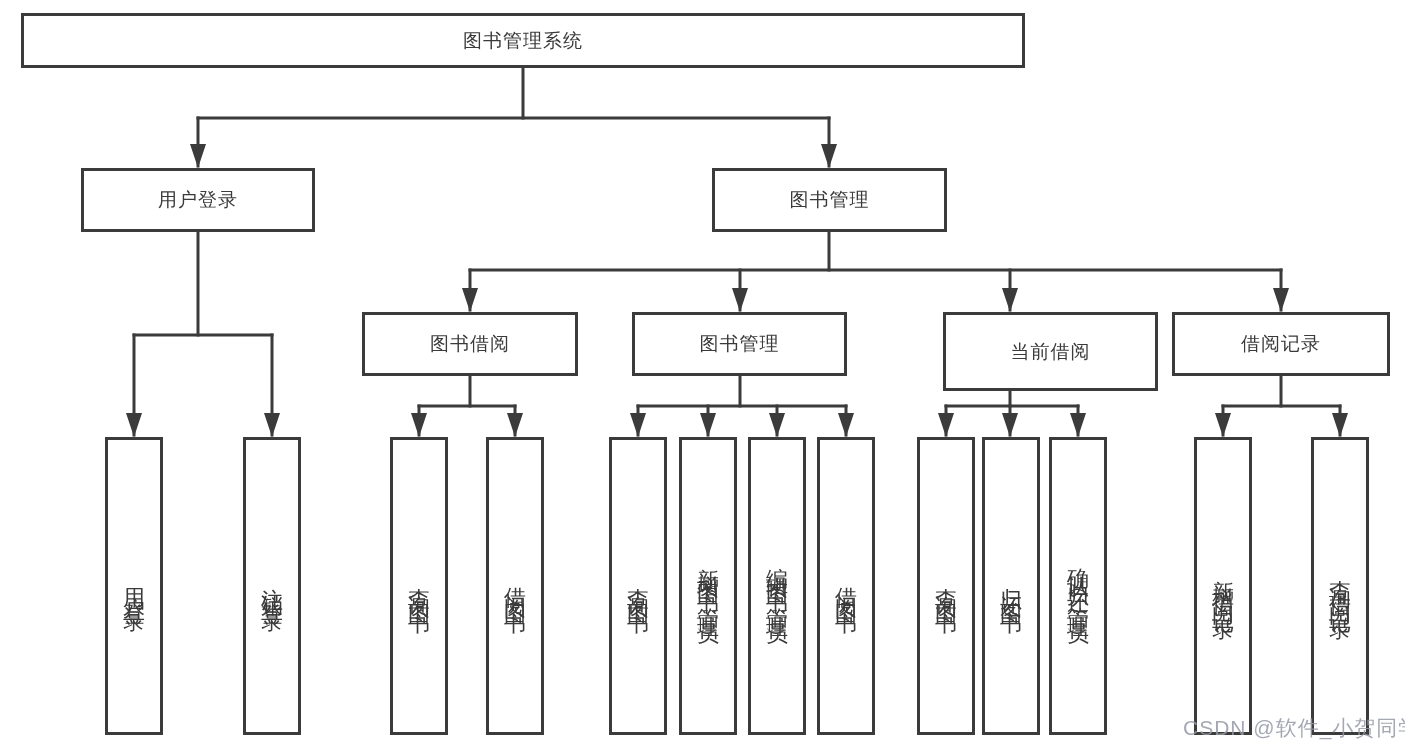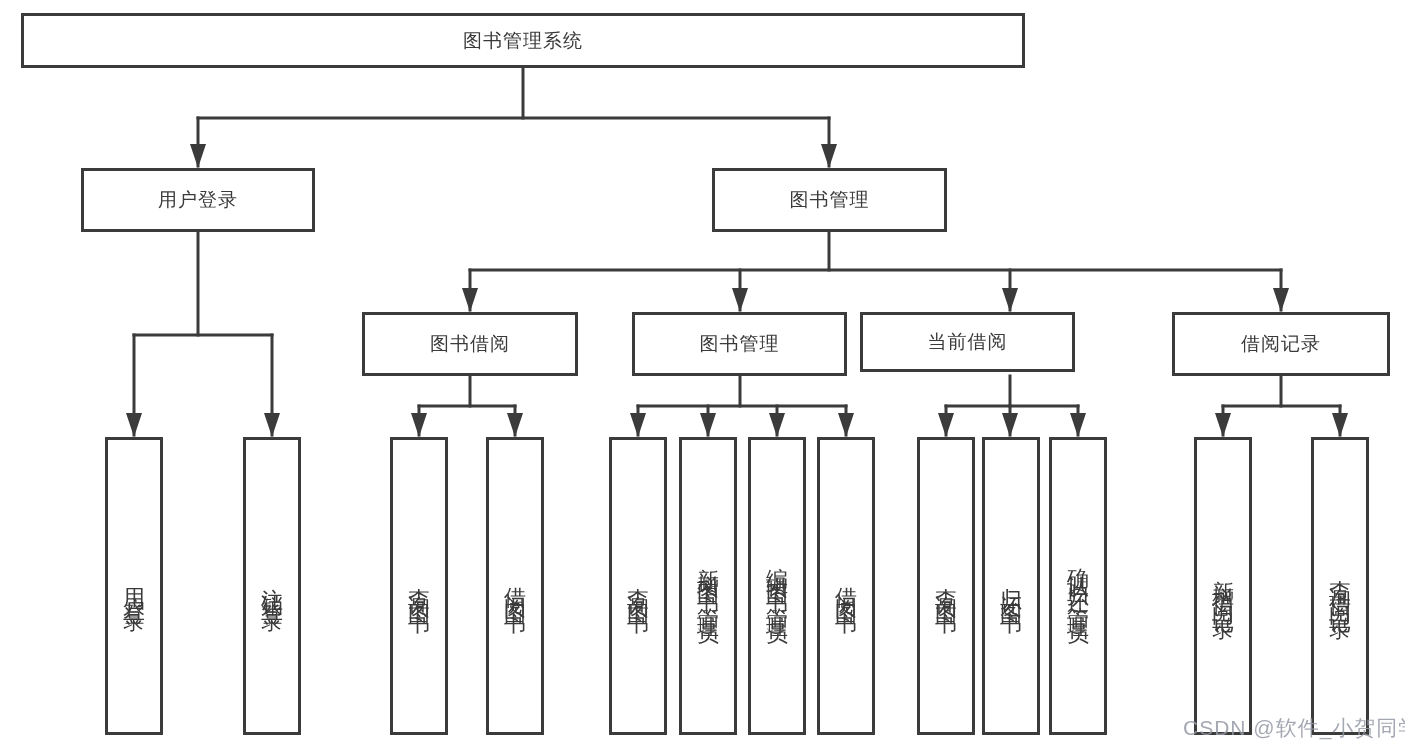--- a/index.html
+++ b/index.html
@@ -88,21 +88,21 @@
   <div class="box" style="left:712px;top:168px;width:235px;height:64px">
     <span class="hlabel">图书管理</span>
   </div>
 
   <div class="box" style="left:362px;top:312px;width:216px;height:64px">
     <span class="hlabel">图书借阅</span>
   </div>
   <div class="box" style="left:632px;top:312px;width:215px;height:64px">
     <span class="hlabel">图书管理</span>
   </div>
-  <div class="box" style="left:860px;top:312px;width:215px;height:60px">
+  <div class="box" style="left:943px;top:312px;width:215px;height:79px">
     <span class="hlabel">当前借阅</span>
   </div>
   <div class="box" style="left:1172px;top:312px;width:218px;height:64px">
     <span class="hlabel">借阅记录</span>
   </div>
 
   <div class="box leaf" style="left:105px">
     <span class="vtext">用户登录</span>
   </div>
   <div class="box leaf" style="left:243px">

